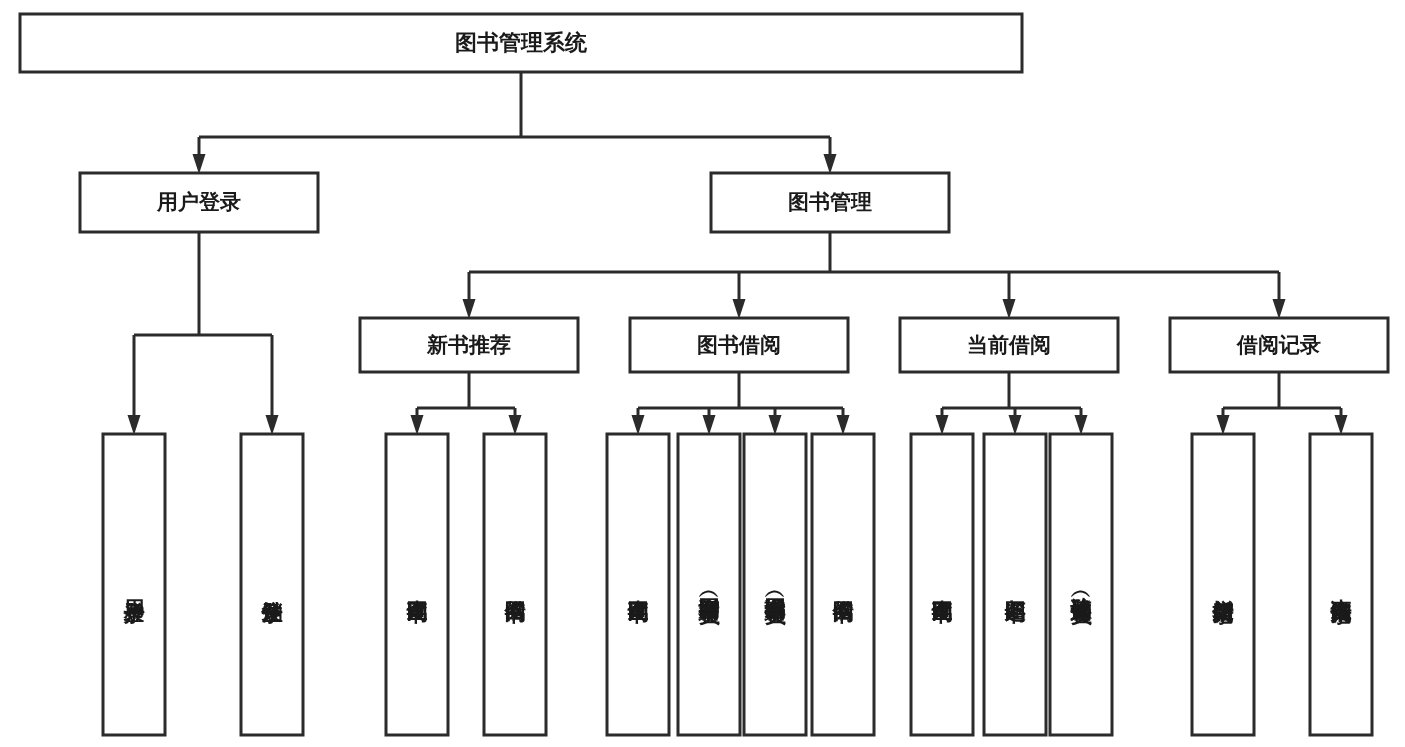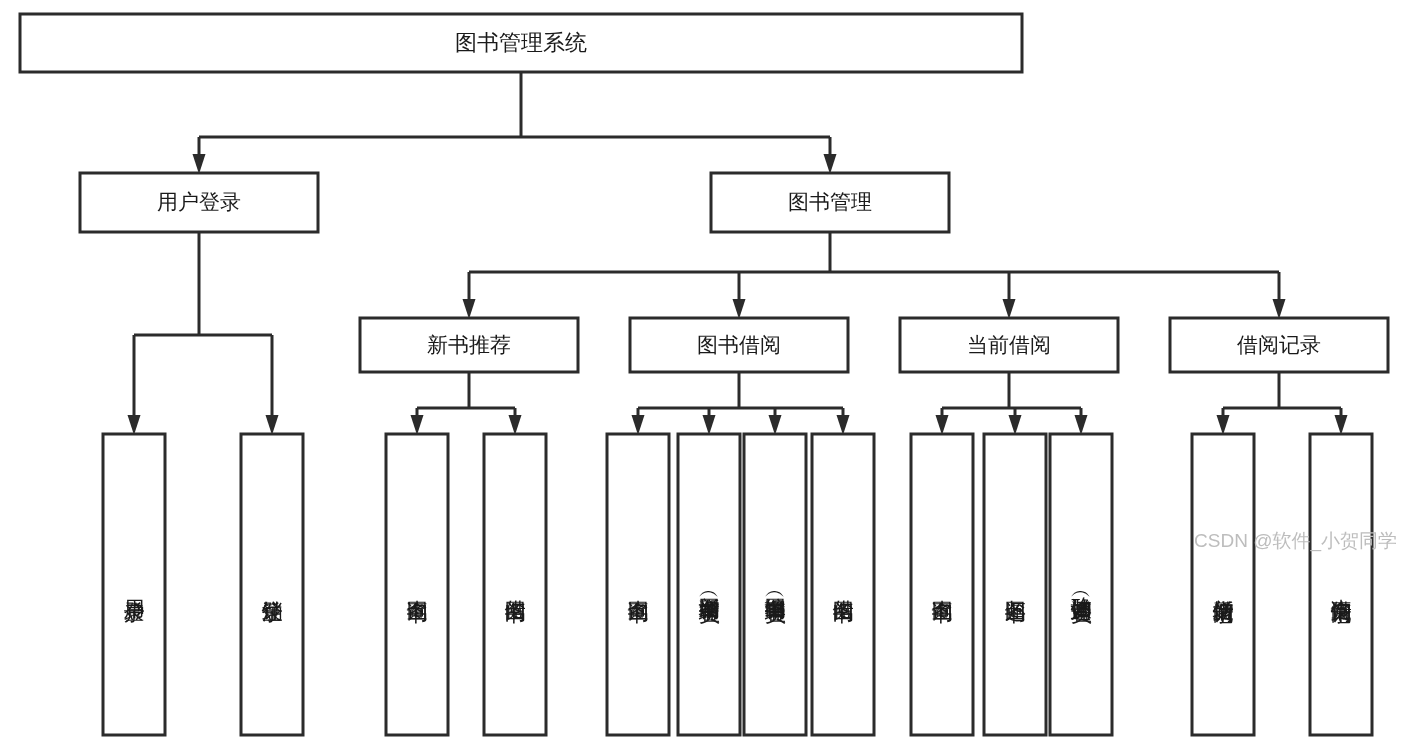--- a/index.html
+++ b/index.html
@@ -11,20 +11,21 @@
     width: 1405px;
     height: 747px;
     font-family: "Liberation Sans", "DejaVu Sans", sans-serif;
     overflow: hidden;
     position: relative;
   }
   #diagram-root {
     position: relative;
     width: 1405px;
     height: 560px;
+    font-weight: bold;
   }
   svg.diagram-canvas {
     position: absolute;
     top: 0;
     left: 0;
     width: 1405px;
     height: 747px;
   }
   .node-box {
     fill: #ffffff;
@@ -255,14 +256,13 @@
       <div class="vlabel-wrap" style="left: 1050px; top: 434px; width: 62px; height: 301px;">
         <span class="vlabel">确认归还（管理员）</span>
       </div>
       <div class="vlabel-wrap" style="left: 1192px; top: 434px; width: 62px; height: 301px;">
         <span class="vlabel">新增借阅记录</span>
       </div>
       <div class="vlabel-wrap" style="left: 1310px; top: 434px; width: 62px; height: 301px;">
         <span class="vlabel">查询借阅记录</span>
       </div>
     </div>
-  <div class="watermark">CSDN @软件_小贺同学</div>
 </div>
 
 </body></html>

